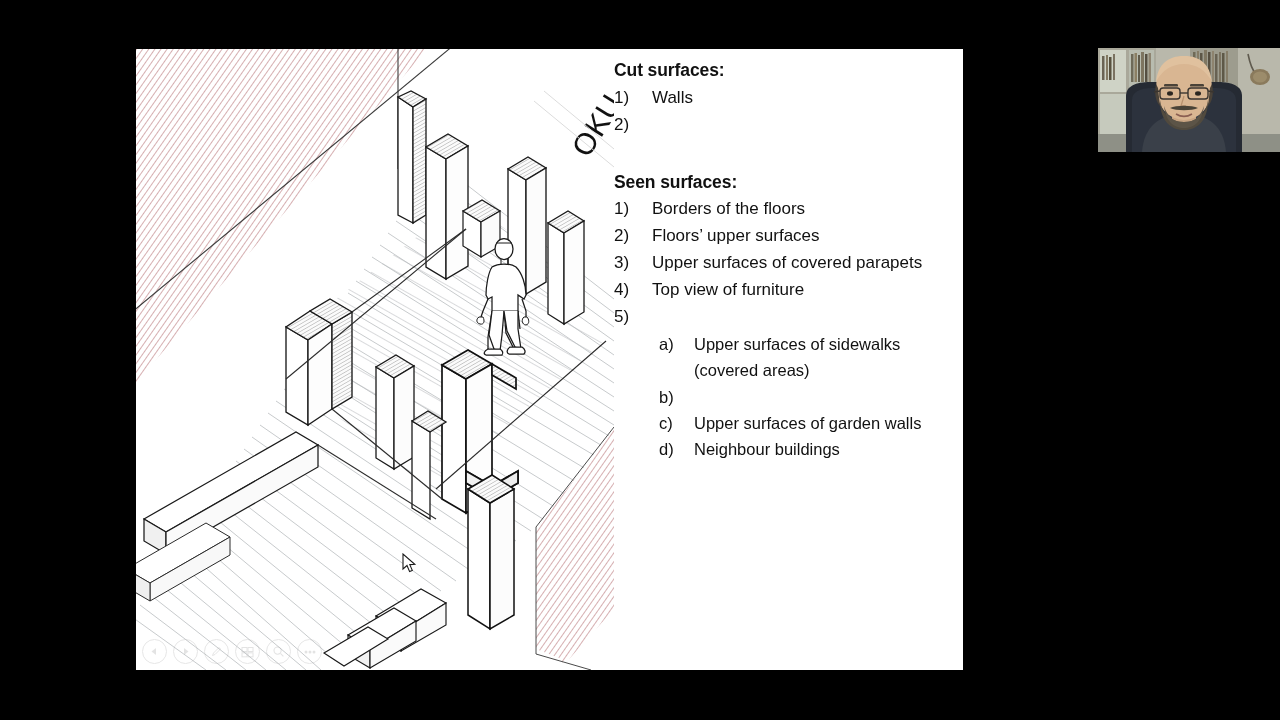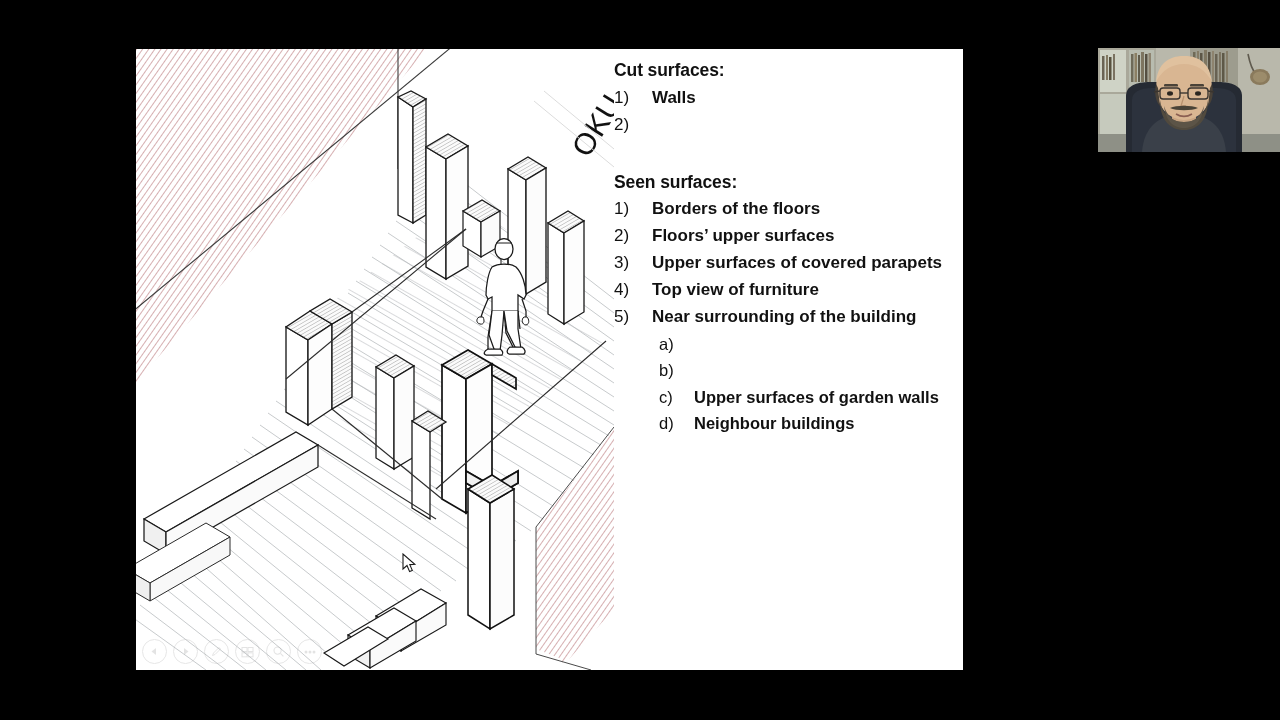--- a/index.html
+++ b/index.html
@@ -34,21 +34,21 @@
   }
   .gap{ height:33px; }
   ul.lvl1{ list-style:none; margin-top:3px; }
   ul.lvl2{ list-style:none; margin-top:0px; }
   .li{
     display:flex; align-items:flex-start;
     font-size:17px; line-height:1.58; color:#111;
     margin-bottom:0px;
   }
   .li .mk{ width:38px; flex:0 0 38px; }
-  .li .tx{ flex:1 1 auto;font-weight:bold; }
+  .li .tx{ flex:1 1 auto; }
   .lvl2wrap{ margin-left:45px; }
   .lvl2 .li .mk{ width:35px; flex:0 0 35px; }
   .lvl2 .li{ font-size:16.5px; line-height:1.6; }
 
   
   #toolbar{
     position:absolute; left:6px; bottom:6px;
     display:flex; align-items:center; gap:6px;
     opacity:0.34;
   }
@@ -338,28 +338,28 @@
         <li class="li">
           <span class="mk">3)</span>
           <span class="tx">Upper surfaces of covered parapets</span>
         </li>
         <li class="li">
           <span class="mk">4)</span>
           <span class="tx">Top view of furniture</span>
         </li>
         <li class="li">
           <span class="mk">5)</span>
-          <span class="tx">Near surrounding of the building</span>
         </li>
       </ul>
 
       <div class="lvl2wrap">
         <ul class="lvl2">
           <li class="li">
             <span class="mk">a)</span>
+            <span class="tx">Upper surfaces of sidewalks (covered areas)</span>
           </li>
           <li class="li">
             <span class="mk">b)</span>
           </li>
           <li class="li">
             <span class="mk">c)</span>
             <span class="tx">Upper surfaces of garden walls</span>
           </li>
           <li class="li">
             <span class="mk">d)</span>

